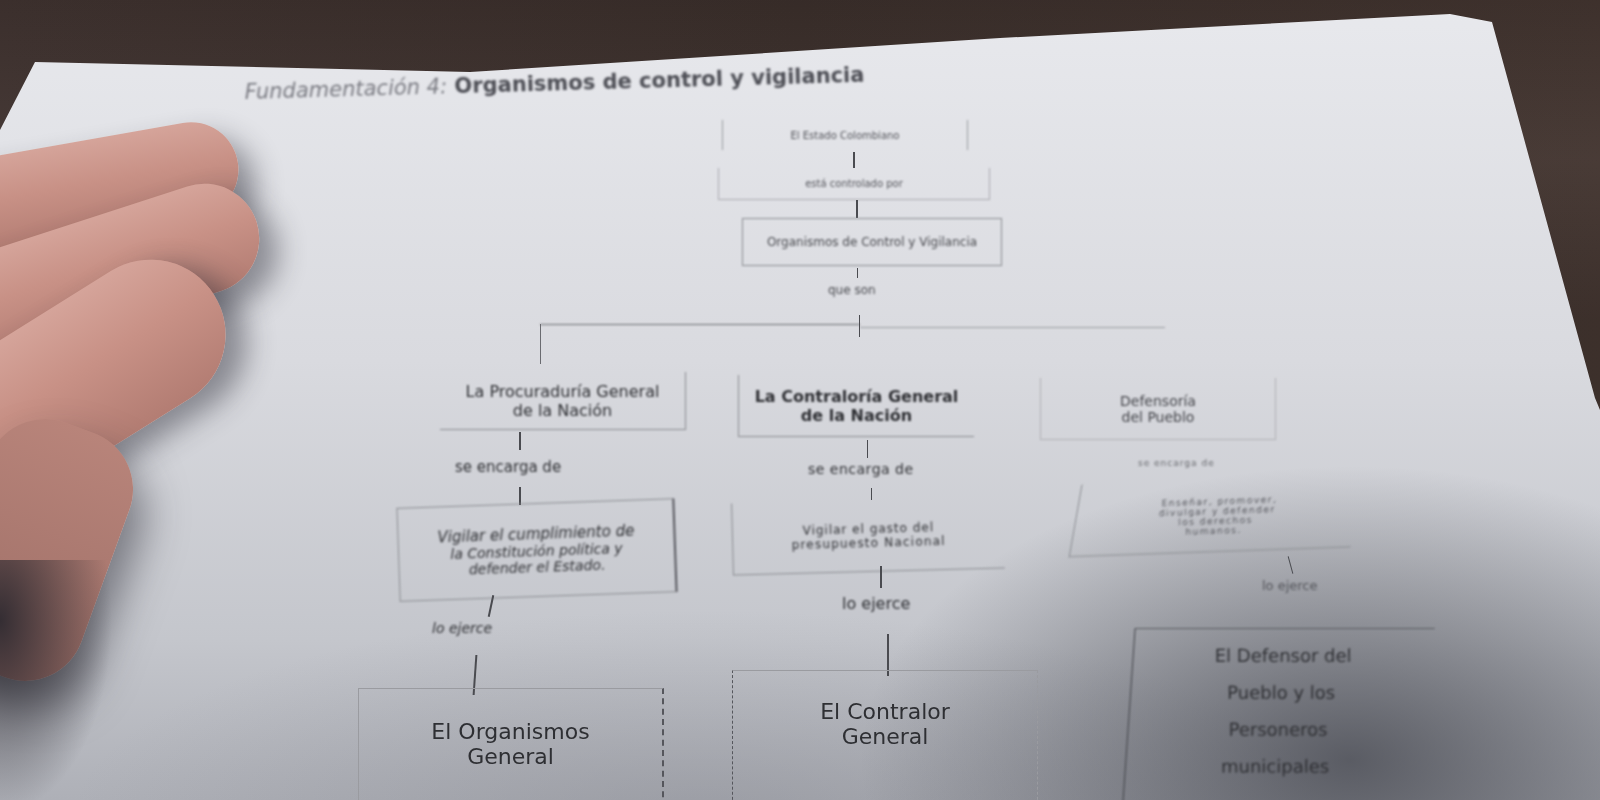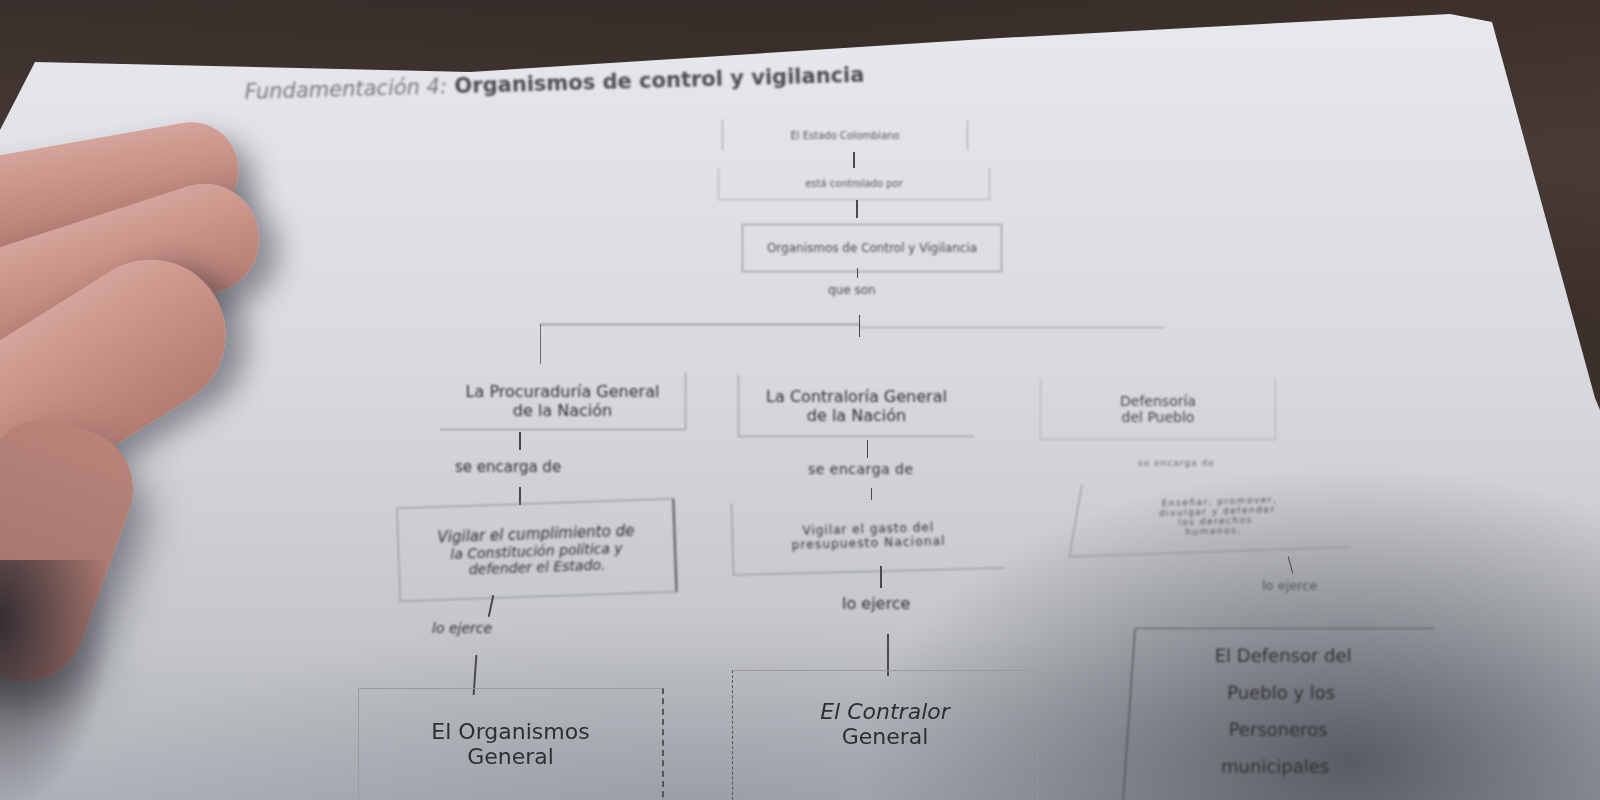--- a/index.html
+++ b/index.html
@@ -59,21 +59,21 @@
   <div class="box blur1" style="left:722px; top:120px; width:246px; height:30px; border-color:#9a9ba0; border-top:none; border-bottom:none;">
     <span class="text" style="position:static; font-size:10px; color:#55565c;">El Estado Colombiano</span>
   </div>
   <div class="line" style="left:853px; top:152px; width:2px; height:16px;"></div>
 
   <div class="box blur1" style="left:718px; top:168px; width:272px; height:32px; border-color:#aaaab0; border-top:none;">
     <span class="text" style="position:static; font-size:10px; color:#55565c;">está controlado por</span>
   </div>
   <div class="line" style="left:856px; top:200px; width:2px; height:18px;"></div>
 
-  <div class="box blur2" style="left:742px; top:218px; width:260px; height:48px; flex-direction:column;margin-top:6px;">
+  <div class="box blur2" style="left:742px; top:218px; width:260px; height:48px; flex-direction:column;">
     <span class="text" style="position:static; font-size:12px; white-space:normal; width:230px; line-height:18px; color:#4a4b50;">Organismos de Control y Vigilancia</span>
   </div>
   <div class="line" style="left:857px; top:268px; width:1px; height:10px;"></div>
   <div class="text blur2" style="left:828px; top:283px; font-size:12px; color:#4a4b50;">que son</div>
 
   <div class="line blur2" style="left:540px; top:324px; width:320px; height:1px; background:#6a6b70;"></div>
   <div class="line blur2" style="left:860px; top:327px; width:305px; height:1px; background:#9a9ba0;"></div>
   <div class="line" style="left:540px; top:324px; width:1px; height:40px; background:#6a6b70;"></div>
   <div class="line" style="left:859px; top:315px; width:1px; height:22px;"></div>
 
@@ -90,36 +90,36 @@
     <span class="text" style="position:static; font-size:14px; font-style:italic;">defender el Estado.</span>
   </div>
   <div class="line" style="left:490px; top:595px; width:2px; height:22px; transform:rotate(12deg);"></div>
   <div class="text blur2" style="left:432px; top:620px; font-size:14px; font-style:italic;">lo ejerce</div>
   <div class="line" style="left:474px; top:655px; width:2px; height:40px; transform:rotate(4deg);"></div>
   <div class="box" style="left:358px; top:688px; width:306px; height:130px; flex-direction:column; justify-content:flex-start; padding-top:30px; border-color:#9a9ba0; border-right:2px dashed #55565c;">
     <span class="text" style="position:static; font-size:22px;">El Organismos</span>
     <span class="text" style="position:static; font-size:22px;">General</span>
   </div>
 
-  <div class="box blur2" style="left:738px; top:375px; width:236px; height:62px; flex-direction:column; border-top:none; border-right:none;">
+  <div class="box blur2" style="left:738px; top:375px; width:236px; height:62px; flex-direction:column; border-top:none; border-right:none;font-weight:bold;">
     <span class="text" style="position:static; font-size:16px;">La Contraloría General</span>
     <span class="text" style="position:static; font-size:16px;">de la Nación</span>
   </div>
   <div class="line" style="left:867px; top:440px; width:1px; height:18px;"></div>
   <div class="text blur2" style="left:808px; top:461px; font-size:14px; letter-spacing:0.5px;">se encarga de</div>
   <div class="line" style="left:871px; top:488px; width:1px; height:12px;"></div>
   <div class="box blur2" style="left:732px; top:500px; width:272px; height:72px; flex-direction:column; border-top:none; border-right:none; transform:rotate(-1.5deg);">
     <span class="text" style="position:static; font-size:12px; letter-spacing:1px;">Vigilar el gasto del</span>
     <span class="text" style="position:static; font-size:12px; letter-spacing:1.2px;">presupuesto Nacional</span>
   </div>
   <div class="line" style="left:880px; top:566px; width:2px; height:22px;"></div>
   <div class="text blur2" style="left:842px; top:594px; font-size:16px;">lo ejerce</div>
   <div class="line" style="left:887px; top:634px; width:2px; height:42px;"></div>
   <div class="box" style="left:732px; top:670px; width:306px; height:140px; flex-direction:column; justify-content:flex-start; padding-top:28px; border-color:#9a9ba0; border-left:1px dashed #55565c; border-right:1px dashed #9a9ba0;">
-    <span class="text" style="position:static; font-size:22px;font-style:italic;">El Contralor</span>
+    <span class="text" style="position:static; font-size:22px;">El Contralor</span>
     <span class="text" style="position:static; font-size:22px;">General</span>
   </div>
 
   <div class="box blur1" style="left:1040px; top:378px; width:236px; height:62px; flex-direction:column; border-color:#b0b1b6; border-top:none;">
     <span class="text" style="position:static; font-size:14px; color:#45464b;">Defensoría</span>
     <span class="text" style="position:static; font-size:14px; color:#45464b;">del Pueblo</span>
   </div>
   <div class="text blur1" style="left:1138px; top:458px; font-size:9px; color:#6a6b70; letter-spacing:1px;">se encarga de</div>
   <div class="box blur1" style="left:1075px; top:480px; width:282px; height:72px; flex-direction:column; border-color:#8a8b90; border-top:none; border-right:none; transform:rotate(-2deg) skewX(-12deg);">
     <span class="text" style="position:static; font-size:9px; color:#55565c; letter-spacing:1.5px; transform:skewX(12deg);">Enseñar, promover,</span>

